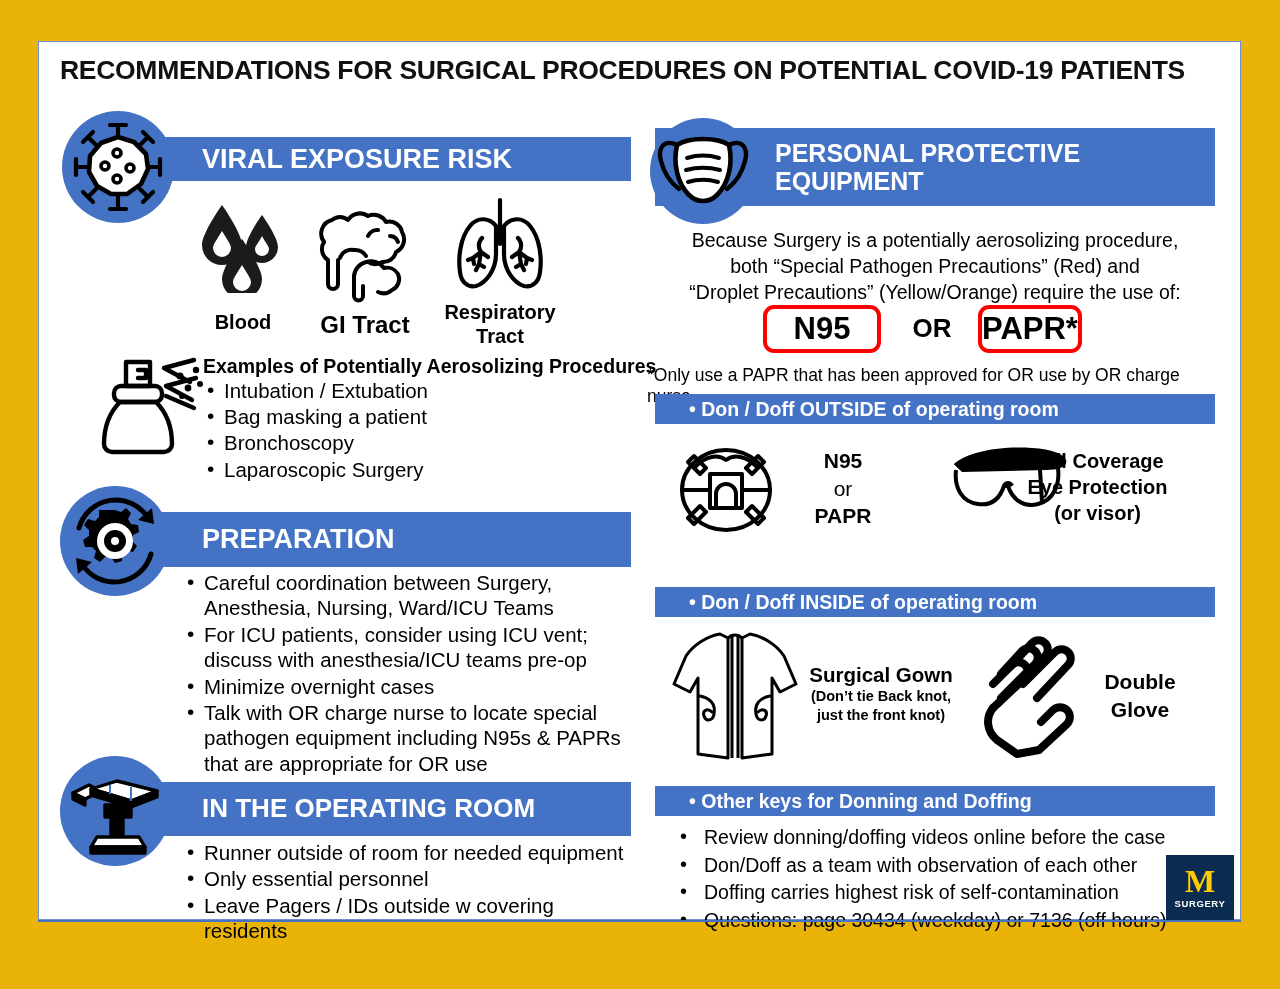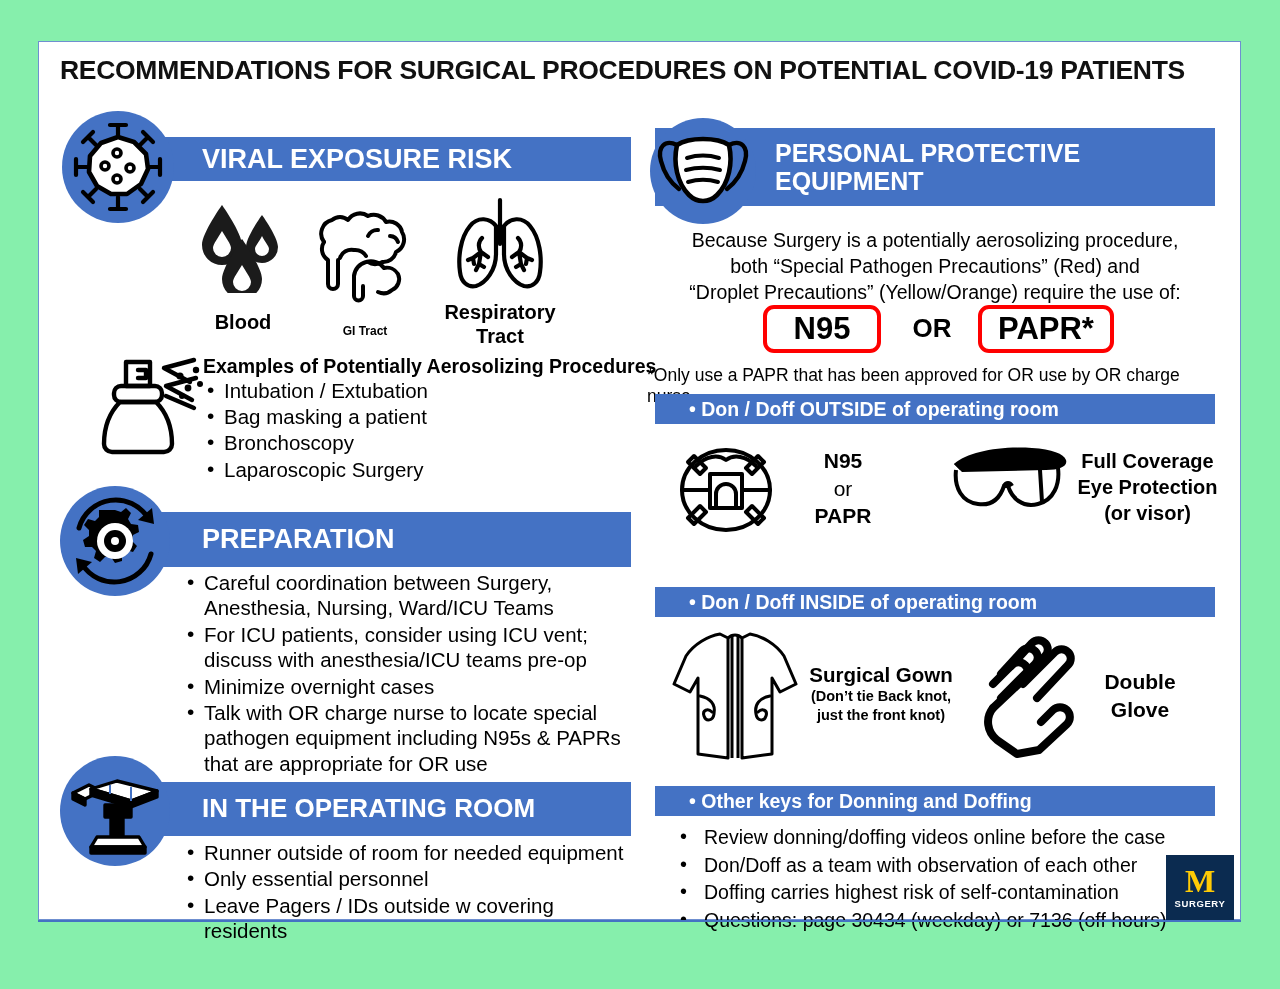--- a/index.html
+++ b/index.html
@@ -6,21 +6,21 @@
   body{
     width:1280px;height:989px;
     background:#ffffff;
     font-family:"Liberation Sans", sans-serif;
     color:#000;
     overflow:hidden;
   }
   .page{
     position:relative;
     width:1280px;height:989px;
-    background:#86efac;
+    background:#eab308;
   }
   .frame{
     position:absolute;
     left:38px;top:41px;
     width:1203px;height:879px;
     border:1.5px solid #6f8fd0;
     box-sizing:border-box;
     background:#fff;
   }
   .title{
@@ -181,21 +181,21 @@
         <path d="M14 36 a14 14 0 0 1 8-22 a12 12 0 0 1 16 0 a14 14 0 0 1 20-4 a14 14 0 0 1 18 6 a13 13 0 0 1 16 10 a14 14 0 0 1-6 20 a13 13 0 0 1-14 10 a12 12 0 0 1-14 0"></path>
         <path d="M14 36 a13 13 0 0 0 4 18 l0 24 a5 5 0 0 0 10 0 l0-24"></path>
         <path d="M30 52 a12 12 0 0 1 14-8 a13 13 0 0 1 12 6"></path>
         <path d="M44 70 a16 16 0 0 1 12-14 a16 16 0 0 1 18 6 a13 13 0 0 1 14 6 a12 12 0 0 1-6 16 a13 13 0 0 1-14 2"></path>
         <path d="M44 70 l0 20 a4 4 0 0 0 9 0 l0-10"></path>
         <path d="M58 30 a10 10 0 0 1 10-6"></path>
         <path d="M80 30 a9 9 0 0 1 8 6"></path>
       </g>
     </svg>
   </div>
-  <div class="iconlbl" style="left:302px;top:311px;width:126px;font-size:12px;margin-top:13px;">GI Tract</div>
+  <div class="iconlbl" style="left:302px;top:311px;width:126px;font-size:24px;">GI Tract</div>
 
   <div class="icn" style="left:452px;top:196px;">
     <svg width="96" height="106" viewBox="0 0 96 106">
       <g fill="none" stroke="#000" stroke-width="4.2" stroke-linecap="round" stroke-linejoin="round">
         <path d="M48 4 V48"></path>
         <path d="M44 30 C38 22 26 20 18 30 C8 42 6 62 8 76 C9 86 16 92 24 90 C34 87 44 74 44 58 Z"></path>
         <path d="M52 30 C58 22 70 20 78 30 C88 42 90 62 88 76 C87 86 80 92 72 90 C62 87 52 74 52 58 Z"></path>
         <path d="M30 42 c-4 4 -4 10 -1 14 M29 56 l-8 6 M29 56 l-2 12 M29 56 l7 5 M21 62 l-5 2 M21 62 l1 6 M27 68 l-3 6 M27 68 l5 3"></path>
         <path d="M66 42 c4 4 4 10 1 14 M67 56 l8 6 M67 56 l2 12 M67 56 l-7 5 M75 62 l5 2 M75 62 l-1 6 M69 68 l3 6 M69 68 l-5 3"></path>
       </g>
@@ -308,21 +308,21 @@
   </div>
 
   <div class="txt center" style="left:655px;top:228px;width:560px;font-size:19.5px;line-height:1.33;">
     <div>Because Surgery is a potentially aerosolizing procedure,</div>
     <div>both “Special Pathogen Precautions” (Red) and</div>
     <div>“Droplet Precautions” (Yellow/Orange) require the use of:</div>
   </div>
 
   <div class="redbox" style="left:763px;top:305px;width:118px;height:48px;">N95</div>
   <div class="txt b center" style="left:896px;top:313px;width:72px;font-size:26px;">OR</div>
-  <div class="redbox" style="left:978px;top:305px;width:136px;height:48px;">PAPR*</div>
+  <div class="redbox" style="left:978px;top:305px;width:104px;height:48px;">PAPR*</div>
 
   <div class="txt" style="left:647px;top:365px;width:580px;font-size:17.5px;">*Only use a PAPR that has been approved for OR use by OR charge nurse</div>
 
   <div class="subbar" style="left:655px;top:394px;width:560px;height:30px;">
     <span style="padding-left:34px;">• Don / Doff OUTSIDE of operating room</span>
   </div>
 
   <div class="icn" style="left:668px;top:440px;">
     <svg width="116" height="100" viewBox="0 0 116 100">
       <g fill="none" stroke="#000" stroke-width="4" stroke-linejoin="round" stroke-linecap="round">
@@ -348,21 +348,21 @@
     <svg width="132" height="76" viewBox="0 0 132 76">
       <path d="M14 20 C28 8 58 2 92 4 C112 5 124 10 126 16 C128 22 120 26 106 26 L22 28 Z" fill="#000"></path>
       <g fill="none" stroke="#000" stroke-width="4" stroke-linejoin="round">
         <path d="M16 26 C14 44 22 58 38 60 C52 62 60 54 64 42 L68 42 C72 54 82 64 98 60 C114 56 120 40 118 24"></path>
         <path d="M64 42 C66 38 70 38 72 42"></path>
         <path d="M100 26 L102 58"></path>
       </g>
       <path d="M14 20 C30 12 58 8 92 10 L92 20 L20 26 Z" fill="#000"></path>
     </svg>
   </div>
-  <div class="txt b center" style="left:1060px;top:448px;width:175px;font-size:20px;line-height:1.3;">
+  <div class="txt b center" style="left:1010px;top:448px;width:175px;font-size:20px;line-height:1.3;">
     <div>Full Coverage</div>
     <div>Eye Protection</div>
     <div>(or visor)</div>
   </div>
 
 
   <div class="subbar" style="left:655px;top:587px;width:560px;height:30px;">
     <span style="padding-left:34px;">• Don / Doff INSIDE of operating room</span>
   </div>
 

